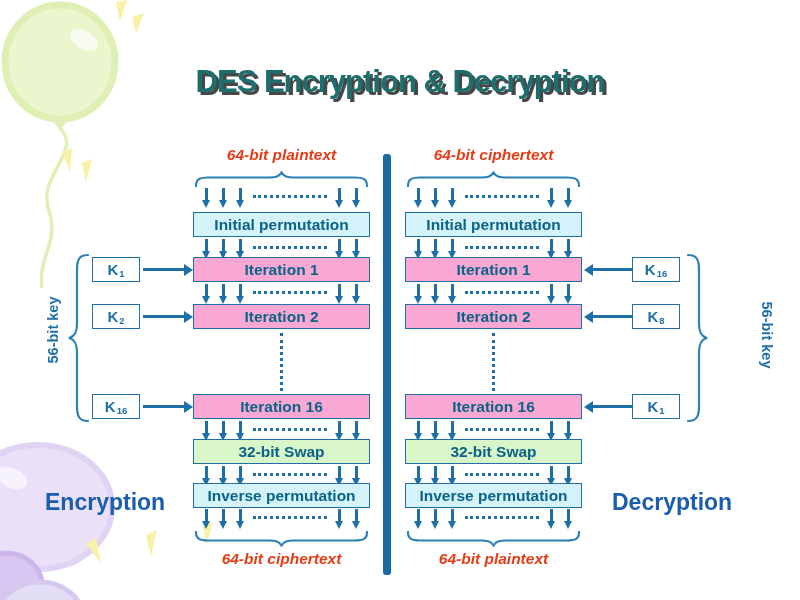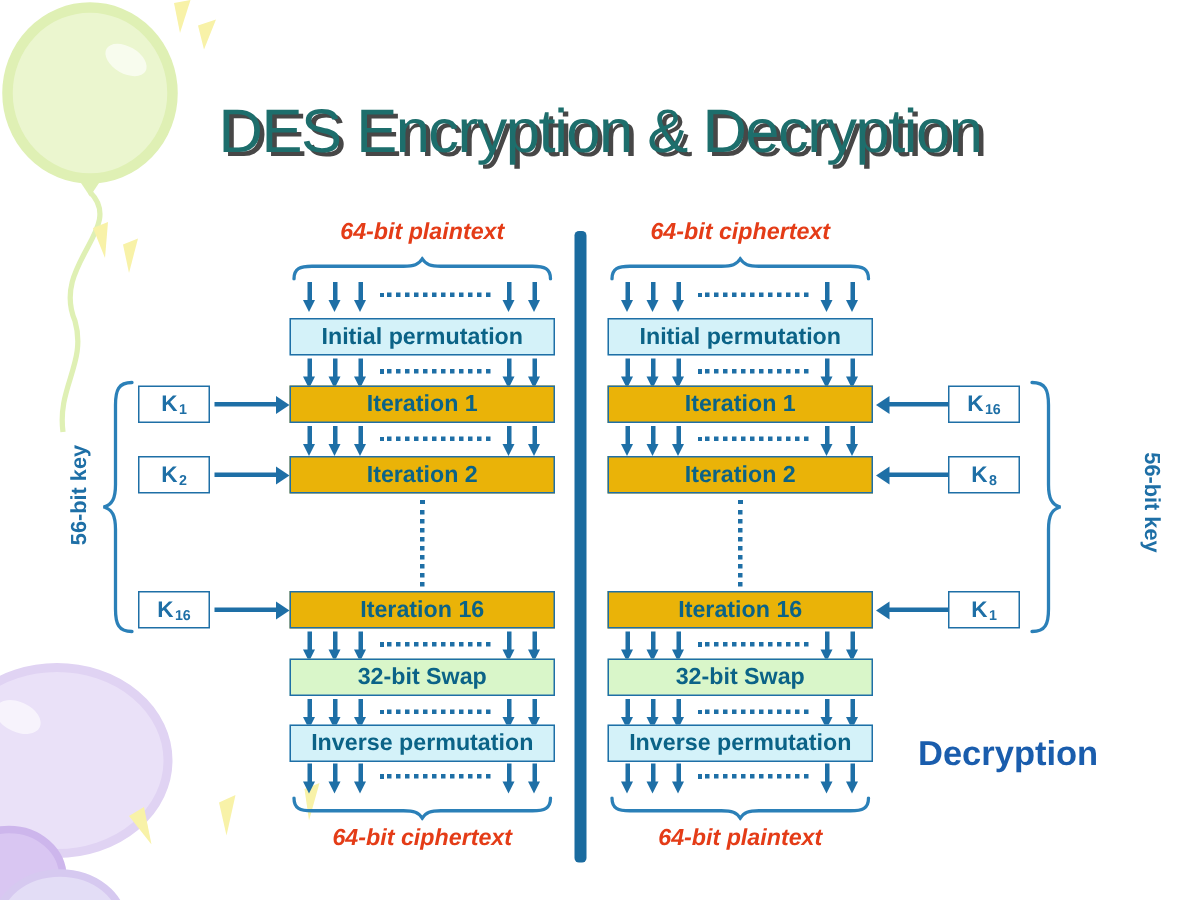--- a/index.html
+++ b/index.html
@@ -12,35 +12,35 @@
     --cyan:#d4f2f9;
     --green:#d9f6c9;
   }
   html,body{margin:0;padding:0;background:#888;}
   .slide{position:relative;width:800px;height:600px;background:#ffffff;overflow:hidden;
          font-family:"Liberation Sans",sans-serif;margin:0 auto;}
   .deco{position:absolute;left:0;top:0;z-index:0;}
   .z{position:relative;z-index:1;}
 
   .title{position:absolute;left:0;right:0;top:64px;text-align:center;
-         font-size:41px;font-weight:400;letter-spacing:-1px;color:var(--teal);
+         font-size:31px;font-weight:700;letter-spacing:-1px;color:var(--teal);
          text-shadow:3px 3px 0 #474747;}
 
   .divider{position:absolute;left:383px;top:154px;width:8px;height:421px;
            background:var(--divider);border-radius:3px;}
 
   .col{position:absolute;top:0;width:177px;height:580px;}
   .col-left{left:193px;}
   .col-right{left:405px;}
 
   .lbl-red{position:absolute;left:-10px;right:-10px;height:20px;text-align:center;
            font-size:15.5px;font-weight:700;font-style:italic;color:var(--red);}
 
   .bx{position:absolute;left:0;right:0;height:25px;border:1.5px solid var(--blue);
-      background:#eab308;display:flex;align-items:center;justify-content:center;
+      background:#f9a8d4;display:flex;align-items:center;justify-content:center;
       font-size:15.5px;font-weight:700;color:var(--boxtext);box-sizing:border-box;}
   .bx.cyan{background:var(--cyan);text-align:right;}
   .bx.green{background:var(--green);}
 
   .arow{position:absolute;left:0;right:0;height:22px;display:flex;gap:8px;
         padding:0 9px;box-sizing:border-box;}
   .da{width:9px;height:21px;position:relative;flex:0 0 9px;}
   .da::before{content:"";position:absolute;left:3px;top:0;width:3px;height:13px;background:var(--blue);}
   .da::after{content:"";position:absolute;left:0;top:12px;width:0;height:0;
              border-left:4.5px solid transparent;border-right:4.5px solid transparent;
@@ -188,20 +188,21 @@
   </div>
   <div class="harrow r z" style="left:143px;top:268px;width:42px"></div>
   <div class="harrow r z" style="left:143px;top:315px;width:42px"></div>
   <div class="harrow r z" style="left:143px;top:405px;width:42px"></div>
 
   <svg class="brace-v z" style="left:66px;top:253px" viewBox="0 0 24 170">
     <path d="M22,2 C13,2 11,7 11,17 L11,70 C11,79 9,83.5 3,85 C9,86.5 11,91 11,100 L11,153 C11,163 13,168 22,168" fill="none" stroke="#2b80b8" stroke-width="2.2" stroke-linecap="round"></path>
   </svg>
   <div class="vlabel ccw z" style="left:13px;top:322px">56-bit key</div>
 
+  <div class="footer-lbl enc z">Encryption</div>
 
   <div class="col col-right z">
     <div class="lbl-red" style="top:146px">64-bit ciphertext</div>
     <svg class="brace-h" style="top:171px" viewBox="0 0 177 16">
       <path d="M3,15 C3,8 7,6.5 15,6.5 L76,6.5 C83,6.5 86,5.5 88.5,1.5 C91,5.5 94,6.5 101,6.5 L162,6.5 C170,6.5 174,8 174,15" fill="none" stroke="#2b80b8" stroke-width="2.2" stroke-linecap="round"></path>
     </svg>
     <div class="arow" style="top:188px">
         <span class="da"></span>
         <span class="da"></span>
         <span class="da"></span>

